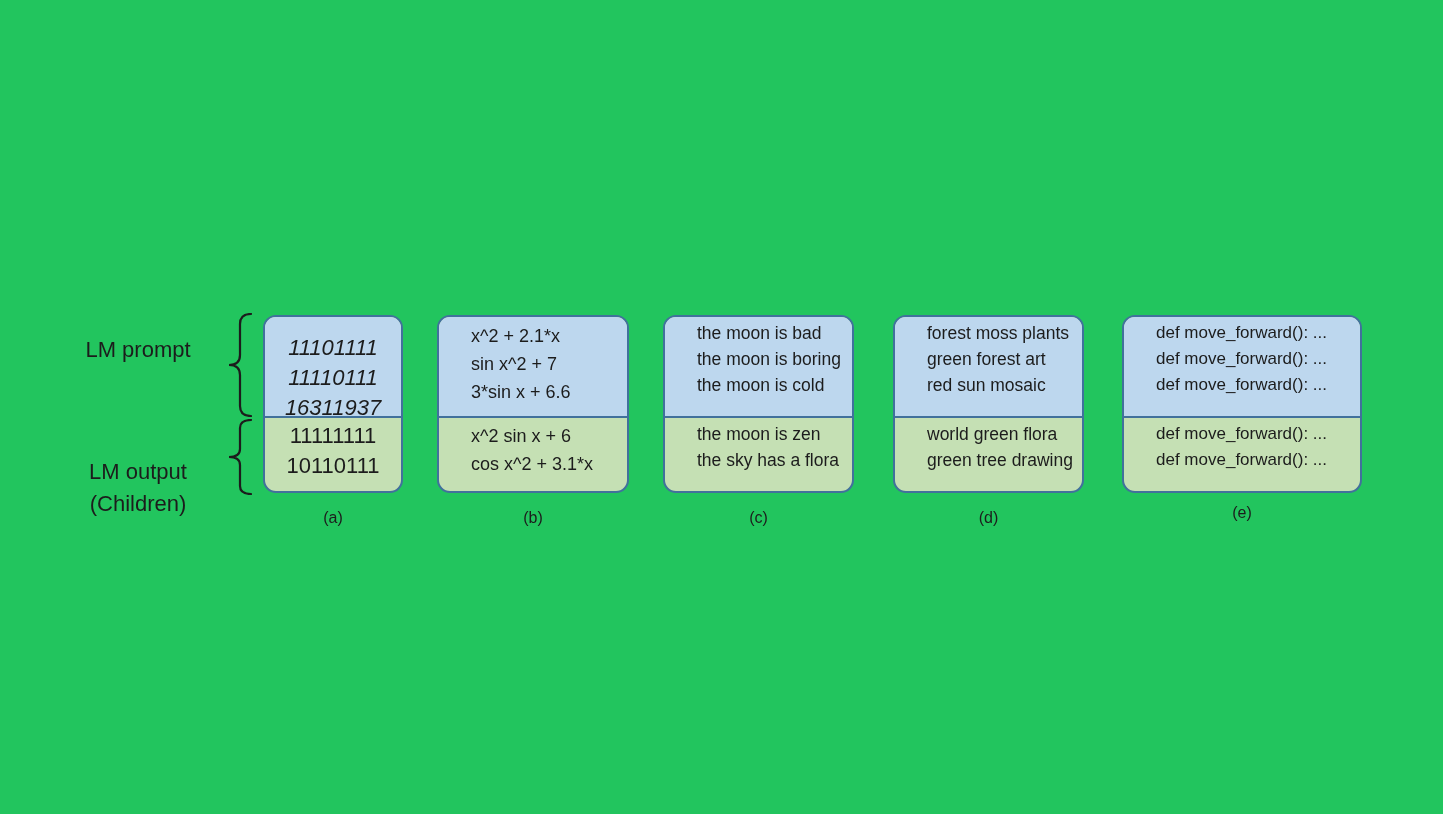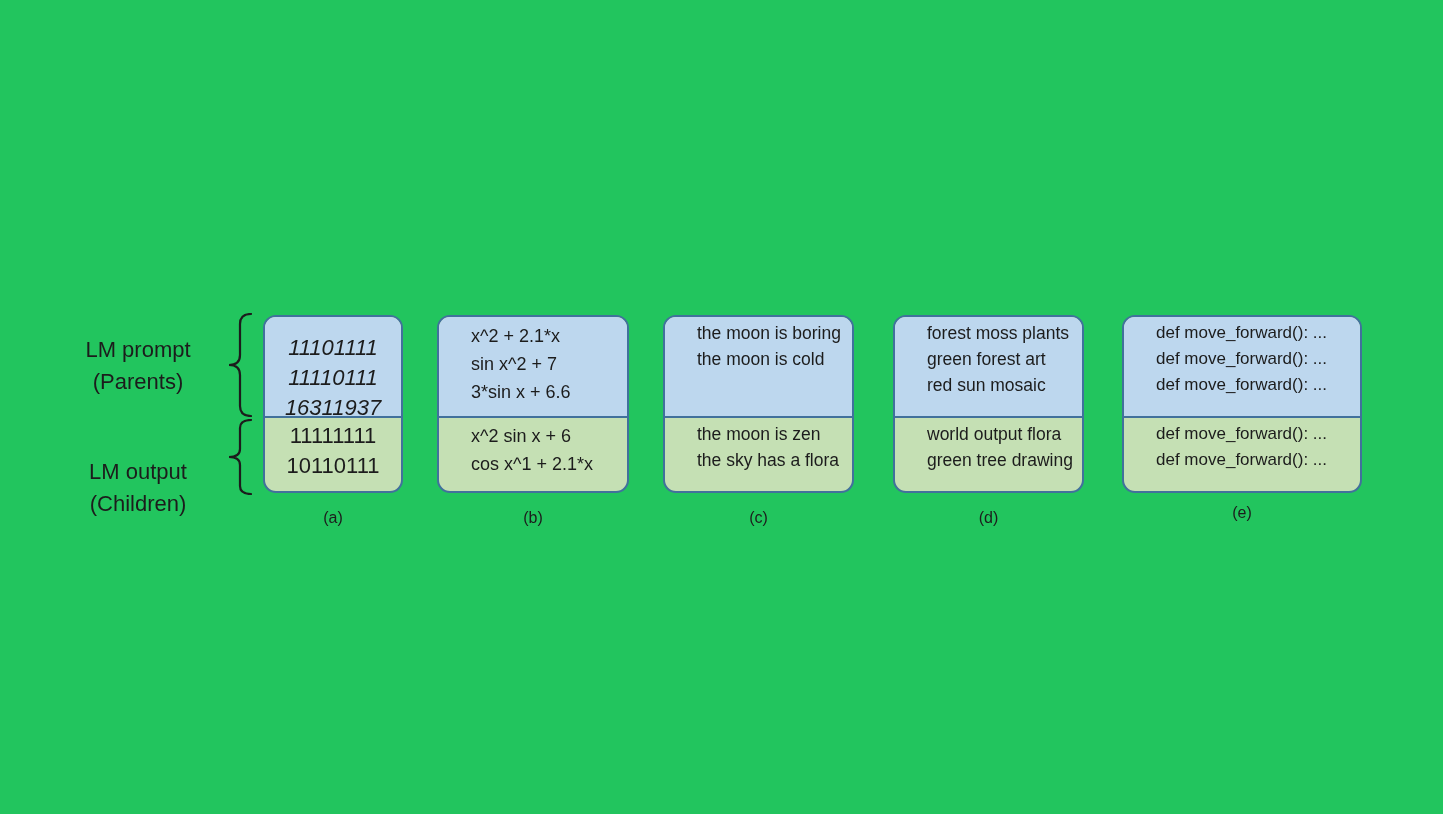--- a/index.html
+++ b/index.html
@@ -53,21 +53,20 @@
   .brace-children {top:419px;}
   .brace path {fill:none; stroke:var(--text,#1c1c1c); stroke-width:2.2; stroke-linecap:round;}
 </style>
 </head>
 <body>
 
 <div class="canvas">
 
   <div class="side-label label-parents">
     <div>LM prompt</div>
-    <div>(Parents)</div>
   </div>
   <div class="side-label label-children">
     <div>LM output</div>
     <div>(Children)</div>
   </div>
 
   <svg class="brace brace-parents" width="27" height="104" viewBox="0 0 27 104" aria-hidden="true">
     <path d="M25,1 Q14,1 14,11 L14,42 Q14,52 3,52 Q14,52 14,62 L14,93 Q14,103 25,103"></path>
   </svg>
   <svg class="brace brace-children" width="27" height="76" viewBox="0 0 27 76" aria-hidden="true">
@@ -88,45 +87,46 @@
   <div class="caption cap-a">(a)</div>
 
   <div class="panel panel-b">
     <div class="parents-sec">
       <div class="line">x^2 + 2.1*x</div>
       <div class="line">sin x^2 + 7</div>
       <div class="line">3*sin x + 6.6</div>
     </div>
     <div class="children-sec">
       <div class="line">x^2 sin x + 6</div>
-      <div class="line">cos x^1 + 2.1*x</div>
+      <div class="line">cos x^2 + 3.1*x</div>
     </div>
   </div>
   <div class="caption cap-b">(b)</div>
 
   <div class="panel panel-c">
     <div class="parents-sec">
+      <div class="line">the moon is bad</div>
       <div class="line">the moon is boring</div>
       <div class="line">the moon is cold</div>
     </div>
     <div class="children-sec">
       <div class="line">the moon is zen</div>
       <div class="line">the sky has a flora</div>
     </div>
   </div>
   <div class="caption cap-c">(c)</div>
 
   <div class="panel panel-d">
     <div class="parents-sec">
       <div class="line">forest moss plants</div>
       <div class="line">green forest art</div>
       <div class="line">red sun mosaic</div>
     </div>
     <div class="children-sec">
-      <div class="line">world output flora</div>
+      <div class="line">world green flora</div>
       <div class="line">green tree drawing</div>
     </div>
   </div>
   <div class="caption cap-d">(d)</div>
 
   <div class="panel panel-e">
     <div class="parents-sec">
       <div class="line">def move_forward(): ...</div>
       <div class="line">def move_forward(): ...</div>
       <div class="line">def move_forward(): ...</div>

